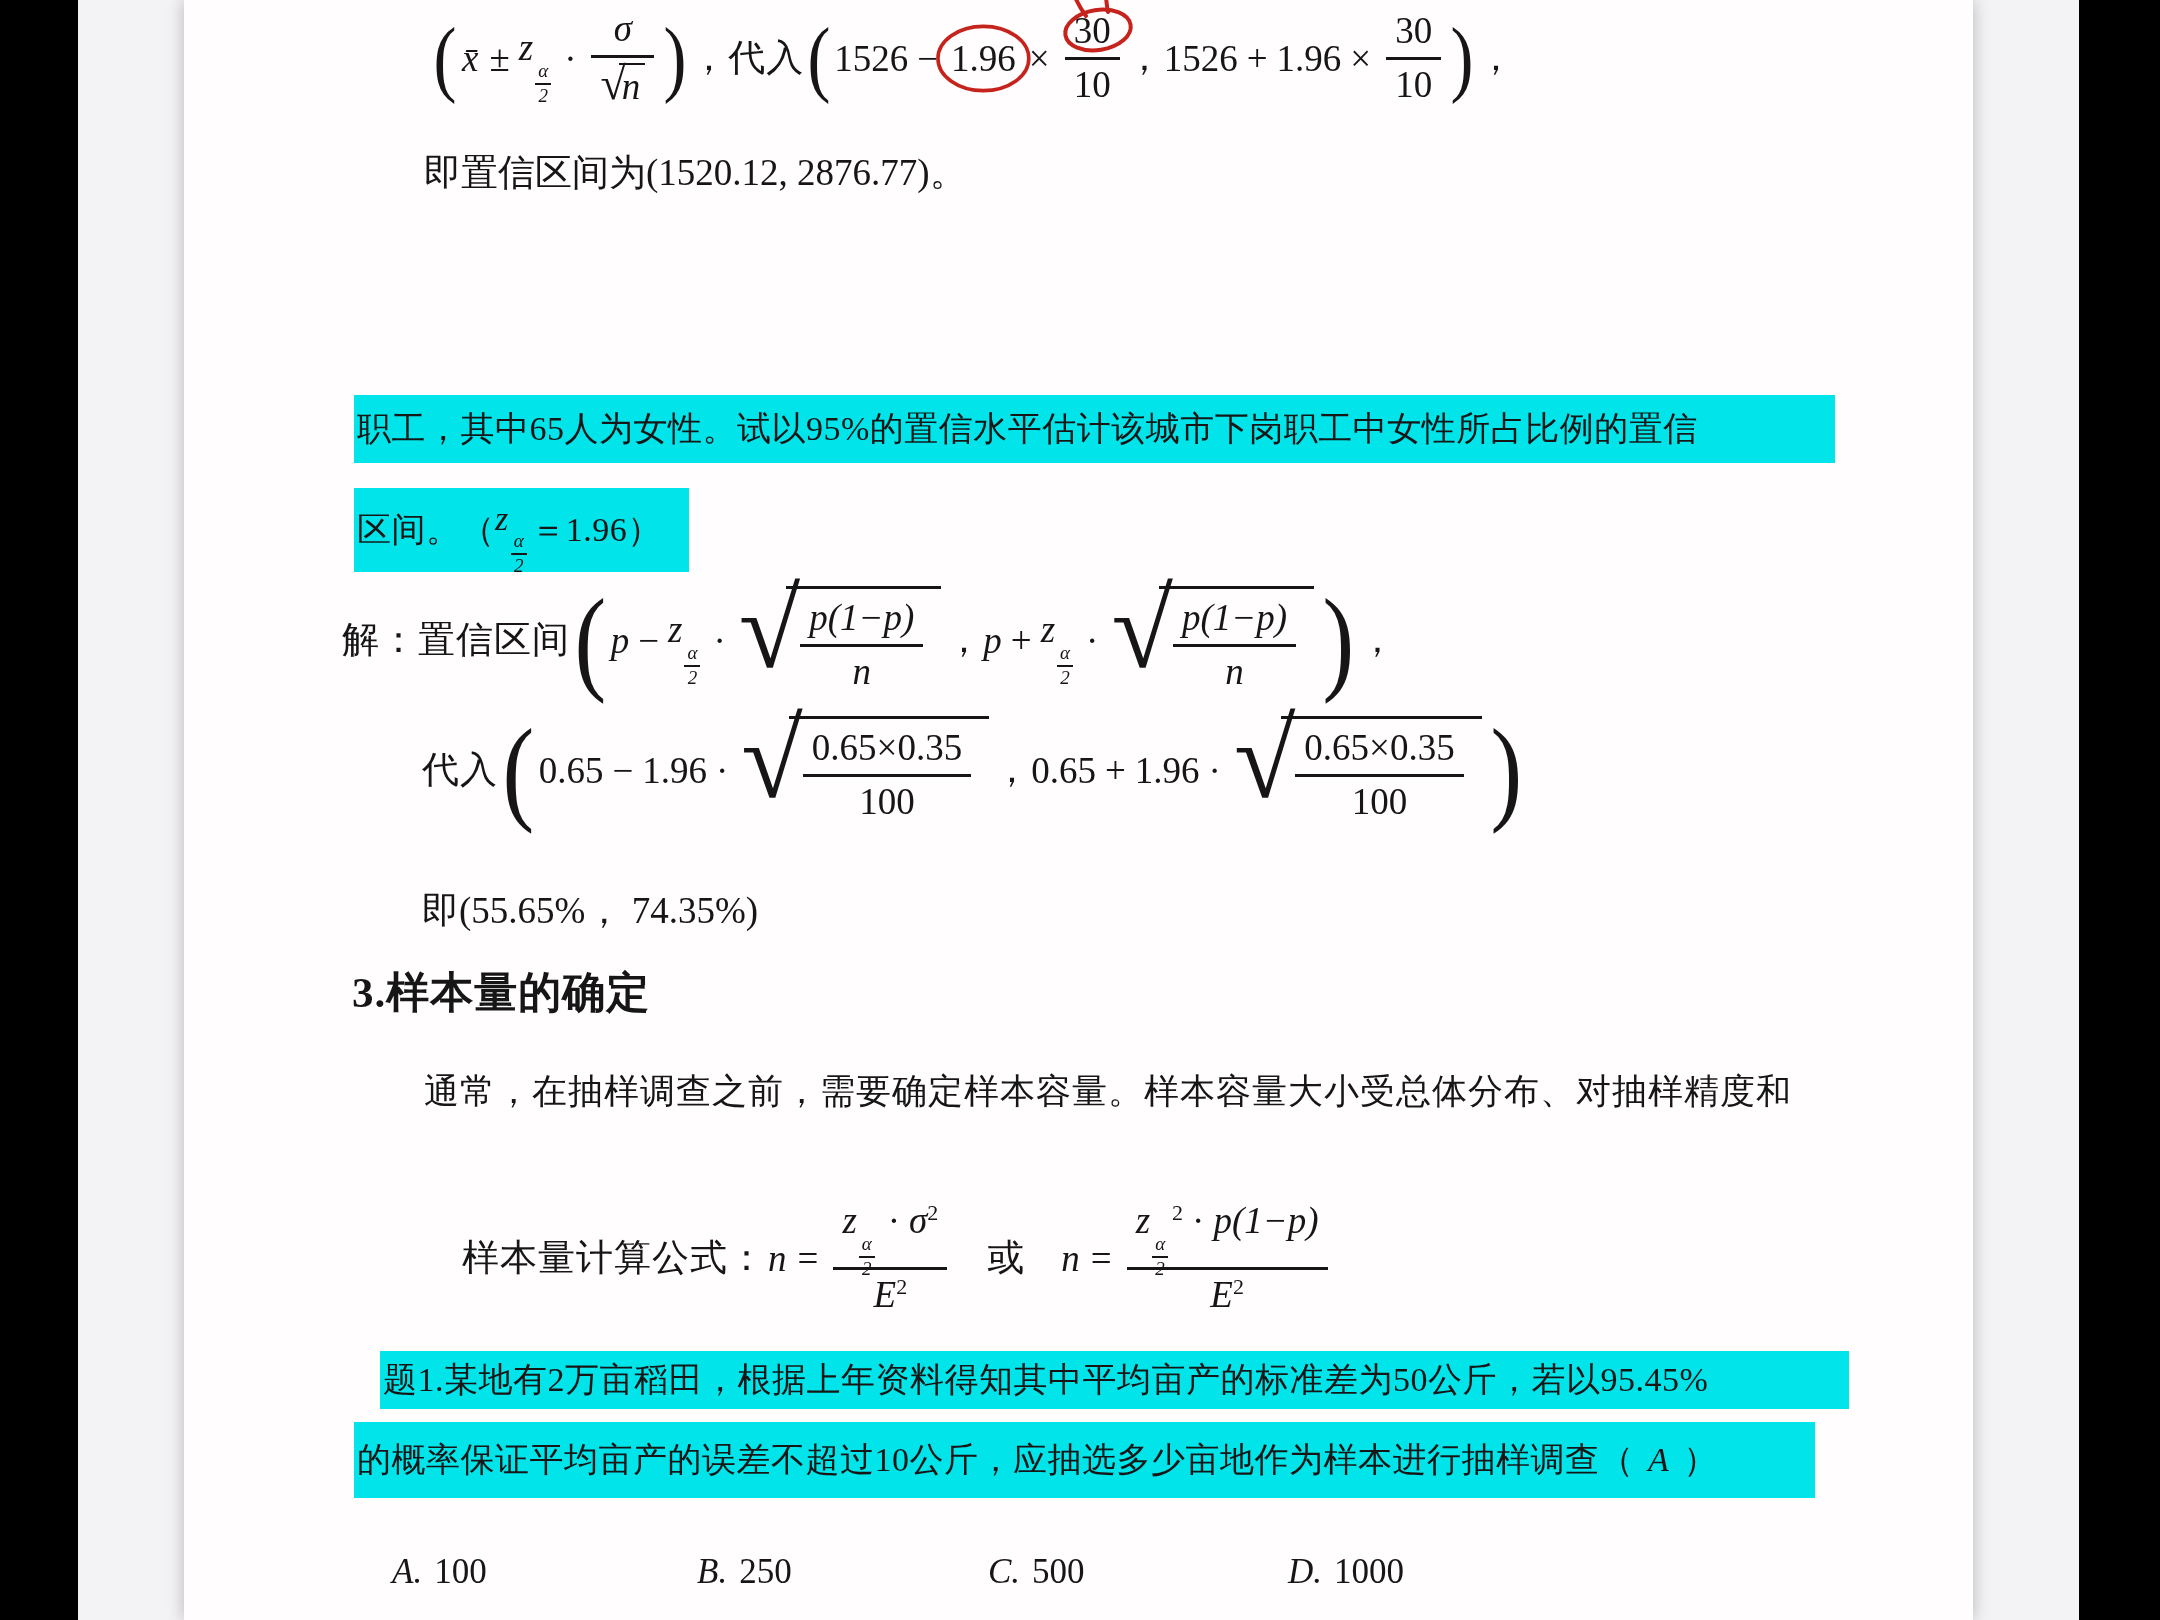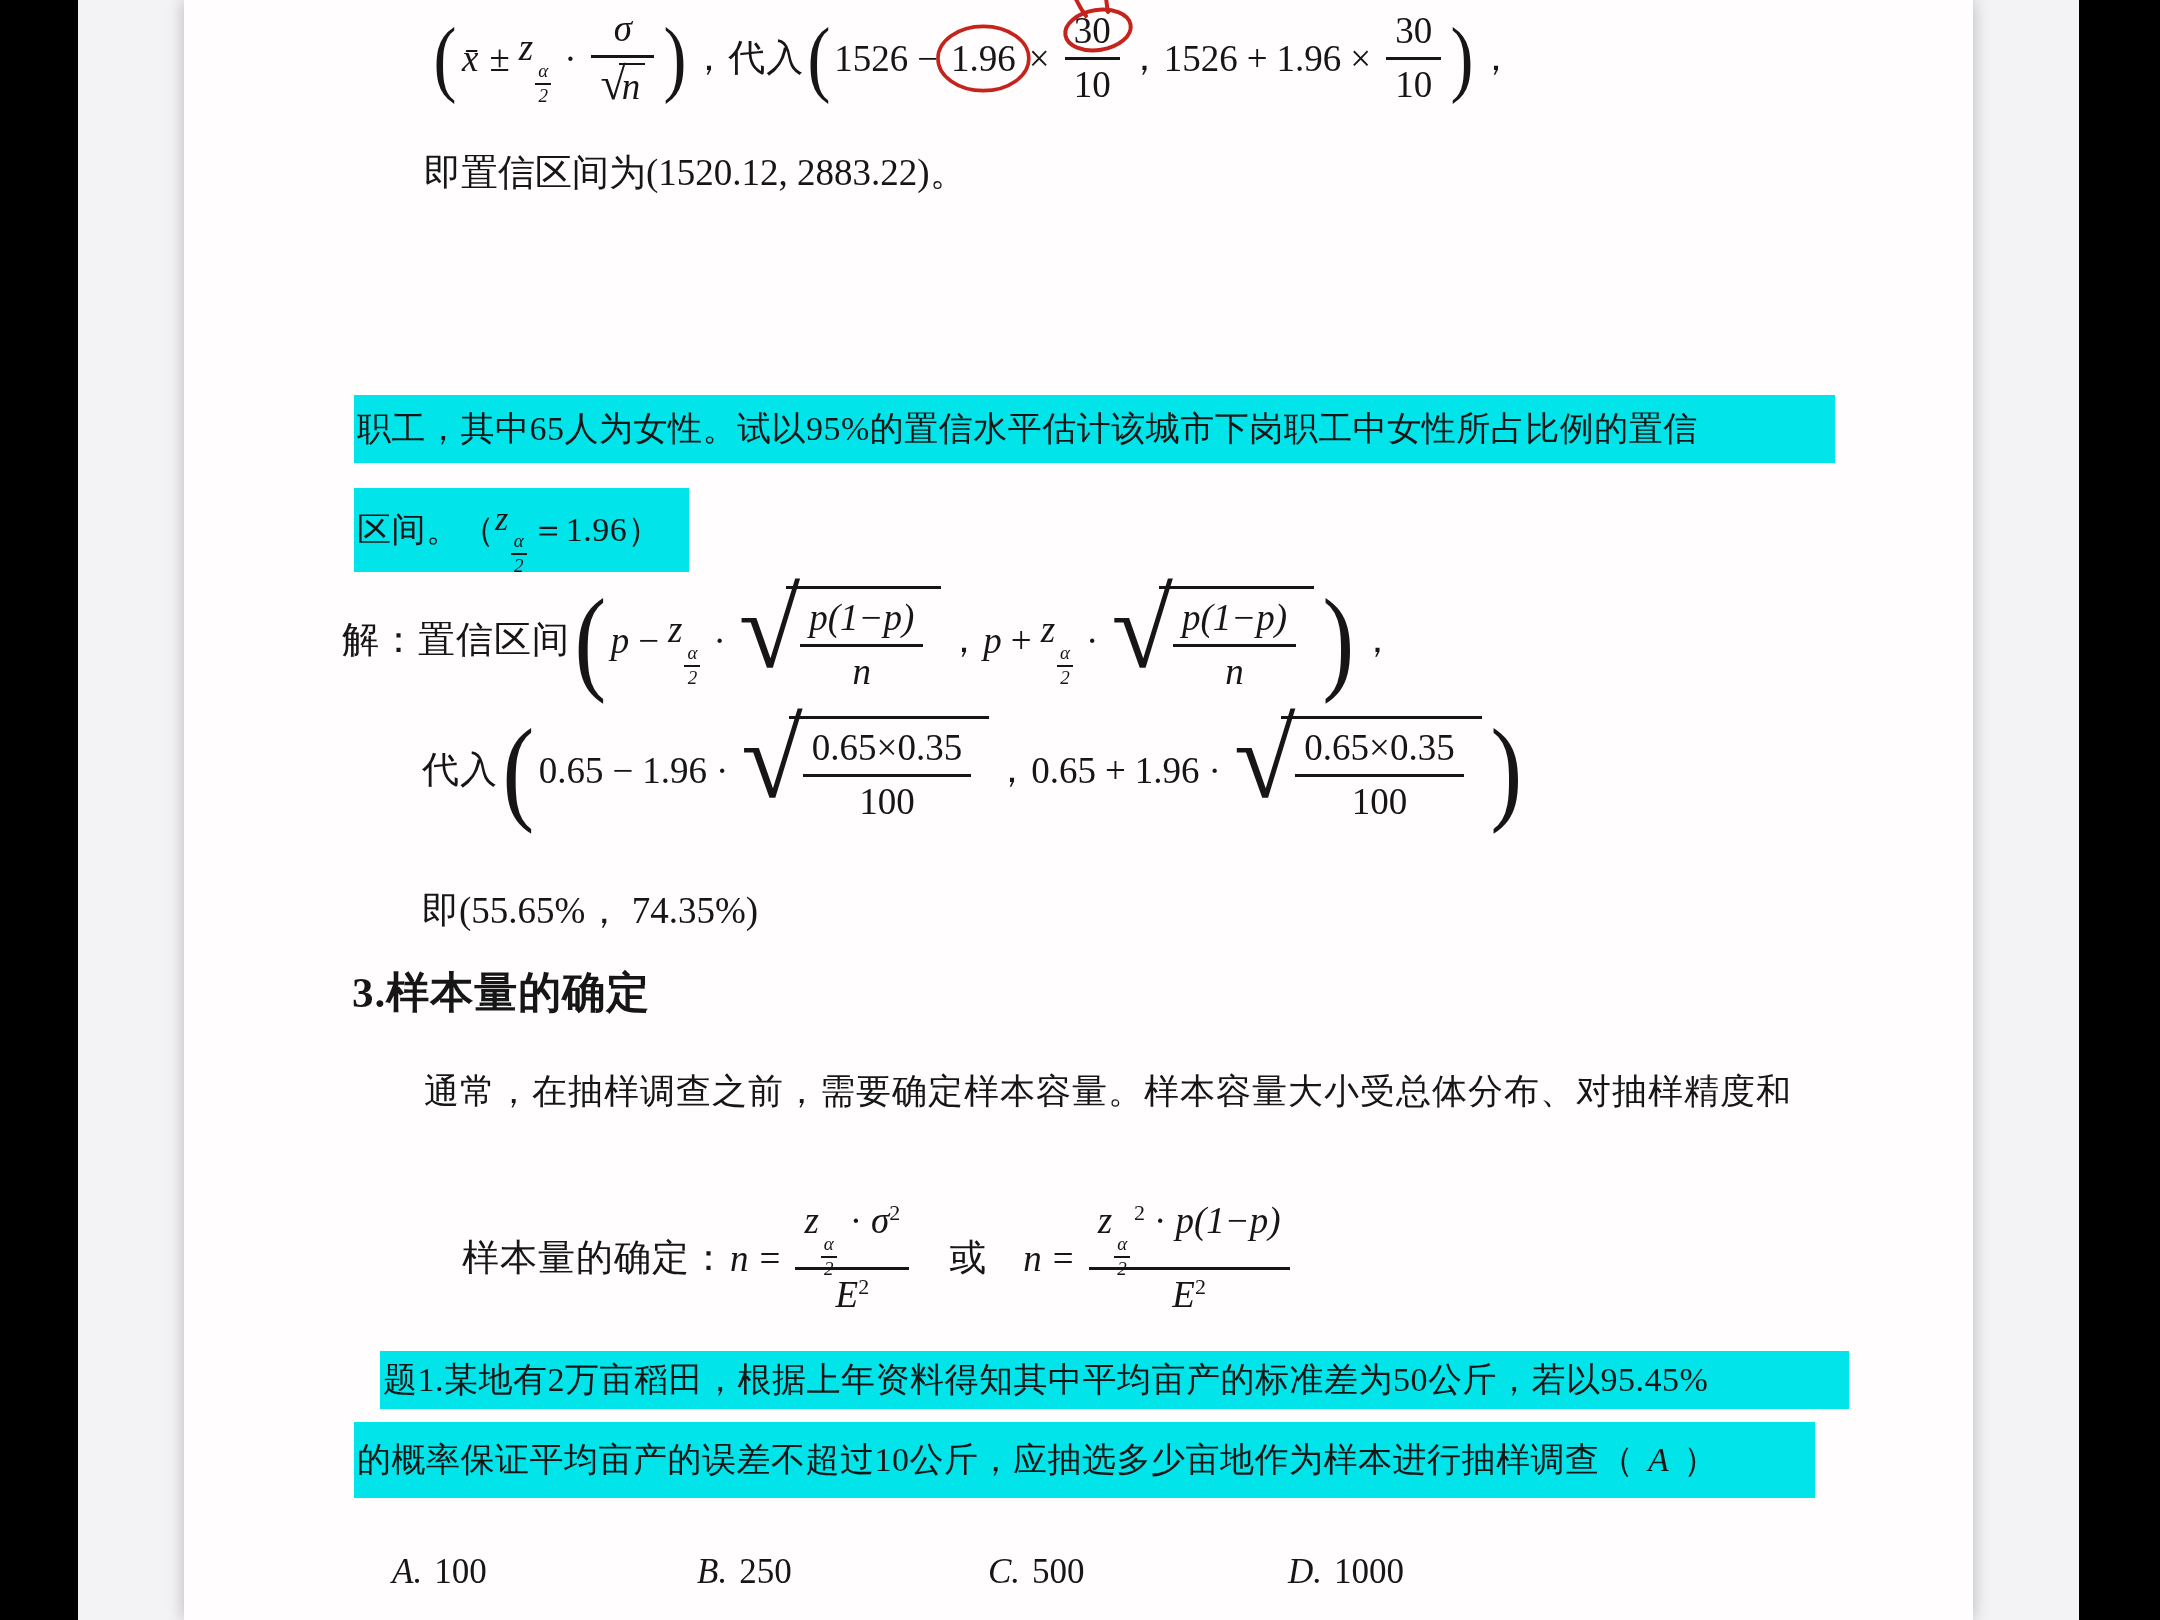--- a/index.html
+++ b/index.html
@@ -117,21 +117,21 @@
       <span>1.96</span>
       <span class="op">×</span>
       <span class="frac">
         <span class="frac-n">30</span>
         <span class="frac-d">10</span>
       </span>
       <span class="bigp p-md">)</span>
       <span class="cjk">，</span>
     </div>
 
-    <div class="abs t37" style="left:240px;top:148px;">即置信区间为(1520.12, 2883.22)。</div>
+    <div class="abs t37" style="left:240px;top:148px;">即置信区间为(1520.12, 2876.77)。</div>
 
     <div class="hl" style="left:170px;top:395px;width:1478px;height:68px;">
       <span>职工，其中65人为女性。试以95%的置信水平估计该城市下岗职工中女性所占比例的置信</span>
     </div>
     <div class="hl" style="left:170px;top:488px;width:332px;height:84px;">
       <span>区间。（</span>
         <span class="grp"><span class="it">z</span><span class="zsub">
             <span class="zsub-n">α</span>
             <span>2</span>
           </span></span>
@@ -180,21 +180,21 @@
       <span class="bigp p-lg">)</span>
     </div>
 
     <div class="abs t37" style="left:238px;top:886px;">即(55.65%， 74.35%)</div>
 
     <div class="abs heading" style="left:168px;top:964px;">3.样本量的确定</div>
 
     <div class="abs t35" style="left:240px;top:1068px;letter-spacing:1px;">通常，在抽样调查之前，需要确定样本容量。样本容量大小受总体分布、对抽样精度和</div>
 
     <div class="formula" style="left:278px;top:1200px;">
-      <span class="cjk">样本量的确定：</span>
+      <span class="cjk">样本量计算公式：</span>
       <span class="it tok">n</span>
       <span class="op">=</span>
       <span class="frac">
         <span class="frac-n"><span class="grp"><span class="it">z</span><span class="zsub">
                 <span class="zsub-n">α</span>
                 <span>2</span>
               </span><span class="op">·</span><span class="it">σ</span><sup>2</sup></span></span>
         <span class="frac-d"><span class="grp"><span class="it">E</span><sup>2</sup></span></span>
       </span>
       <span class="cjk" style="margin:0 34px;">或</span>

